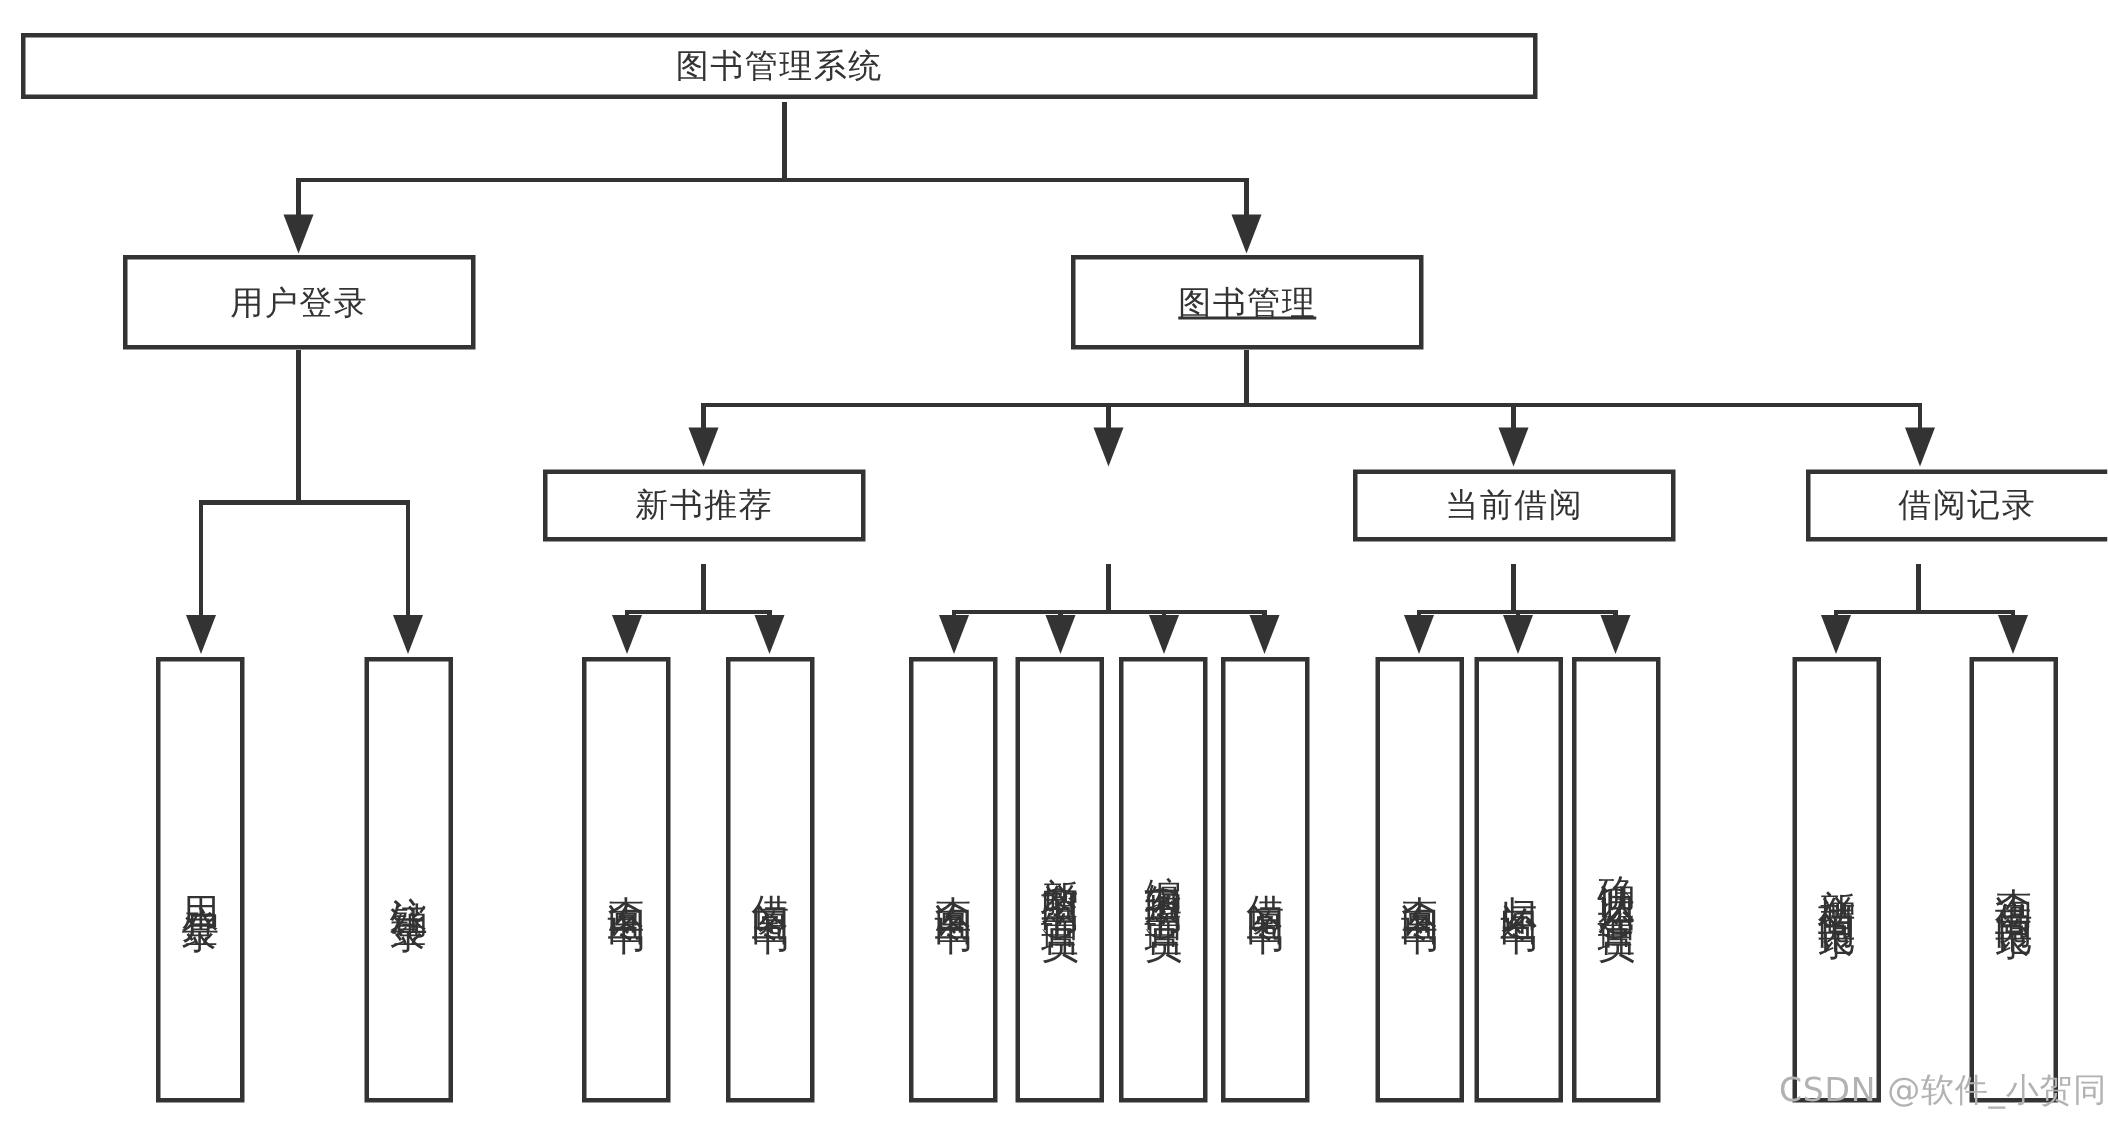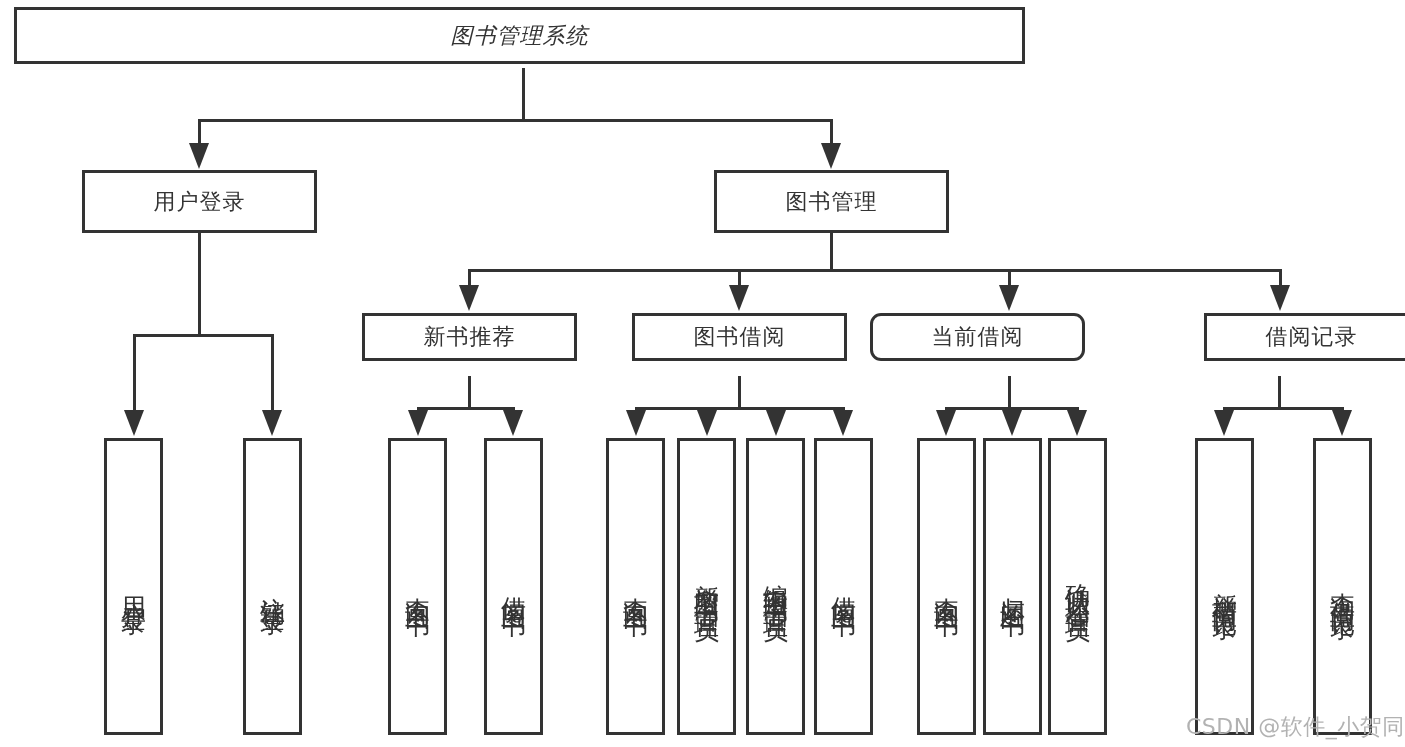--- a/index.html
+++ b/index.html
@@ -13,27 +13,27 @@
     display:flex;align-items:center;justify-content:center;
     font-size:22px;letter-spacing:1px;z-index:1;
   }
   .vbox{
     position:absolute;background:#ffffff;border:3px solid #333333;box-sizing:border-box;
     display:flex;align-items:center;justify-content:center;
     writing-mode:vertical-rl;text-orientation:mixed;
     font-size:25px;letter-spacing:5px;line-height:1;z-index:1;
     top:438px;width:59px;height:297px;
   }
-  .b-root{left:14px;top:7px;width:1011px;height:57px;font-style:italic;}
+  .b-root{left:14px;top:22px;width:1011px;height:44px;}
   .b-login{left:82px;top:170px;width:235px;height:63px;}
-  .b-mgmt{left:714px;top:170px;width:235px;height:63px;}
+  .b-mgmt{left:714px;top:170px;width:235px;height:63px;text-decoration:underline;}
   .b-l3{top:313px;width:215px;height:48px;}
   .b-rec{left:362px;}
   .b-bor{left:632px;}
-  .b-cur{left:870px;border-radius:11px;}
+  .b-cur{left:902px;}
   .b-recs{left:1172px;margin-left:32px;}
   .v1{left:104px;}  .v2{left:243px;}
   .v3{left:388px;}  .v4{left:484px;}
   .v5{left:606px;}  .v6{left:677px;}  .v7{left:746px;}  .v8{left:814px;}
   .v9{left:917px;}  .v10{left:983px;} .v11{left:1048px;}
   .v12{left:1195px;}.v13{left:1313px;}
   .watermark{
     position:absolute;left:1186px;top:712px;z-index:2;
     font-size:22px;color:#b2b2b2;white-space:nowrap;letter-spacing:0.5px;
   }
@@ -98,21 +98,20 @@
       <path d="M1342,436 L1332,410 L1352,410 Z"></path>
     </g>
   </svg>
 
   <div class="box b-root">图书管理系统</div>
 
   <div class="box b-login">用户登录</div>
   <div class="box b-mgmt">图书管理</div>
 
   <div class="box b-l3 b-rec">新书推荐</div>
-  <div class="box b-l3 b-bor">图书借阅</div>
   <div class="box b-l3 b-cur">当前借阅</div>
   <div class="box b-l3 b-recs">借阅记录</div>
 
   <div class="vbox v1">用户登录</div>
   <div class="vbox v2">注销登录</div>
 
   <div class="vbox v3">查询图书</div>
   <div class="vbox v4">借阅图书</div>
 
   <div class="vbox v5">查询图书</div>

